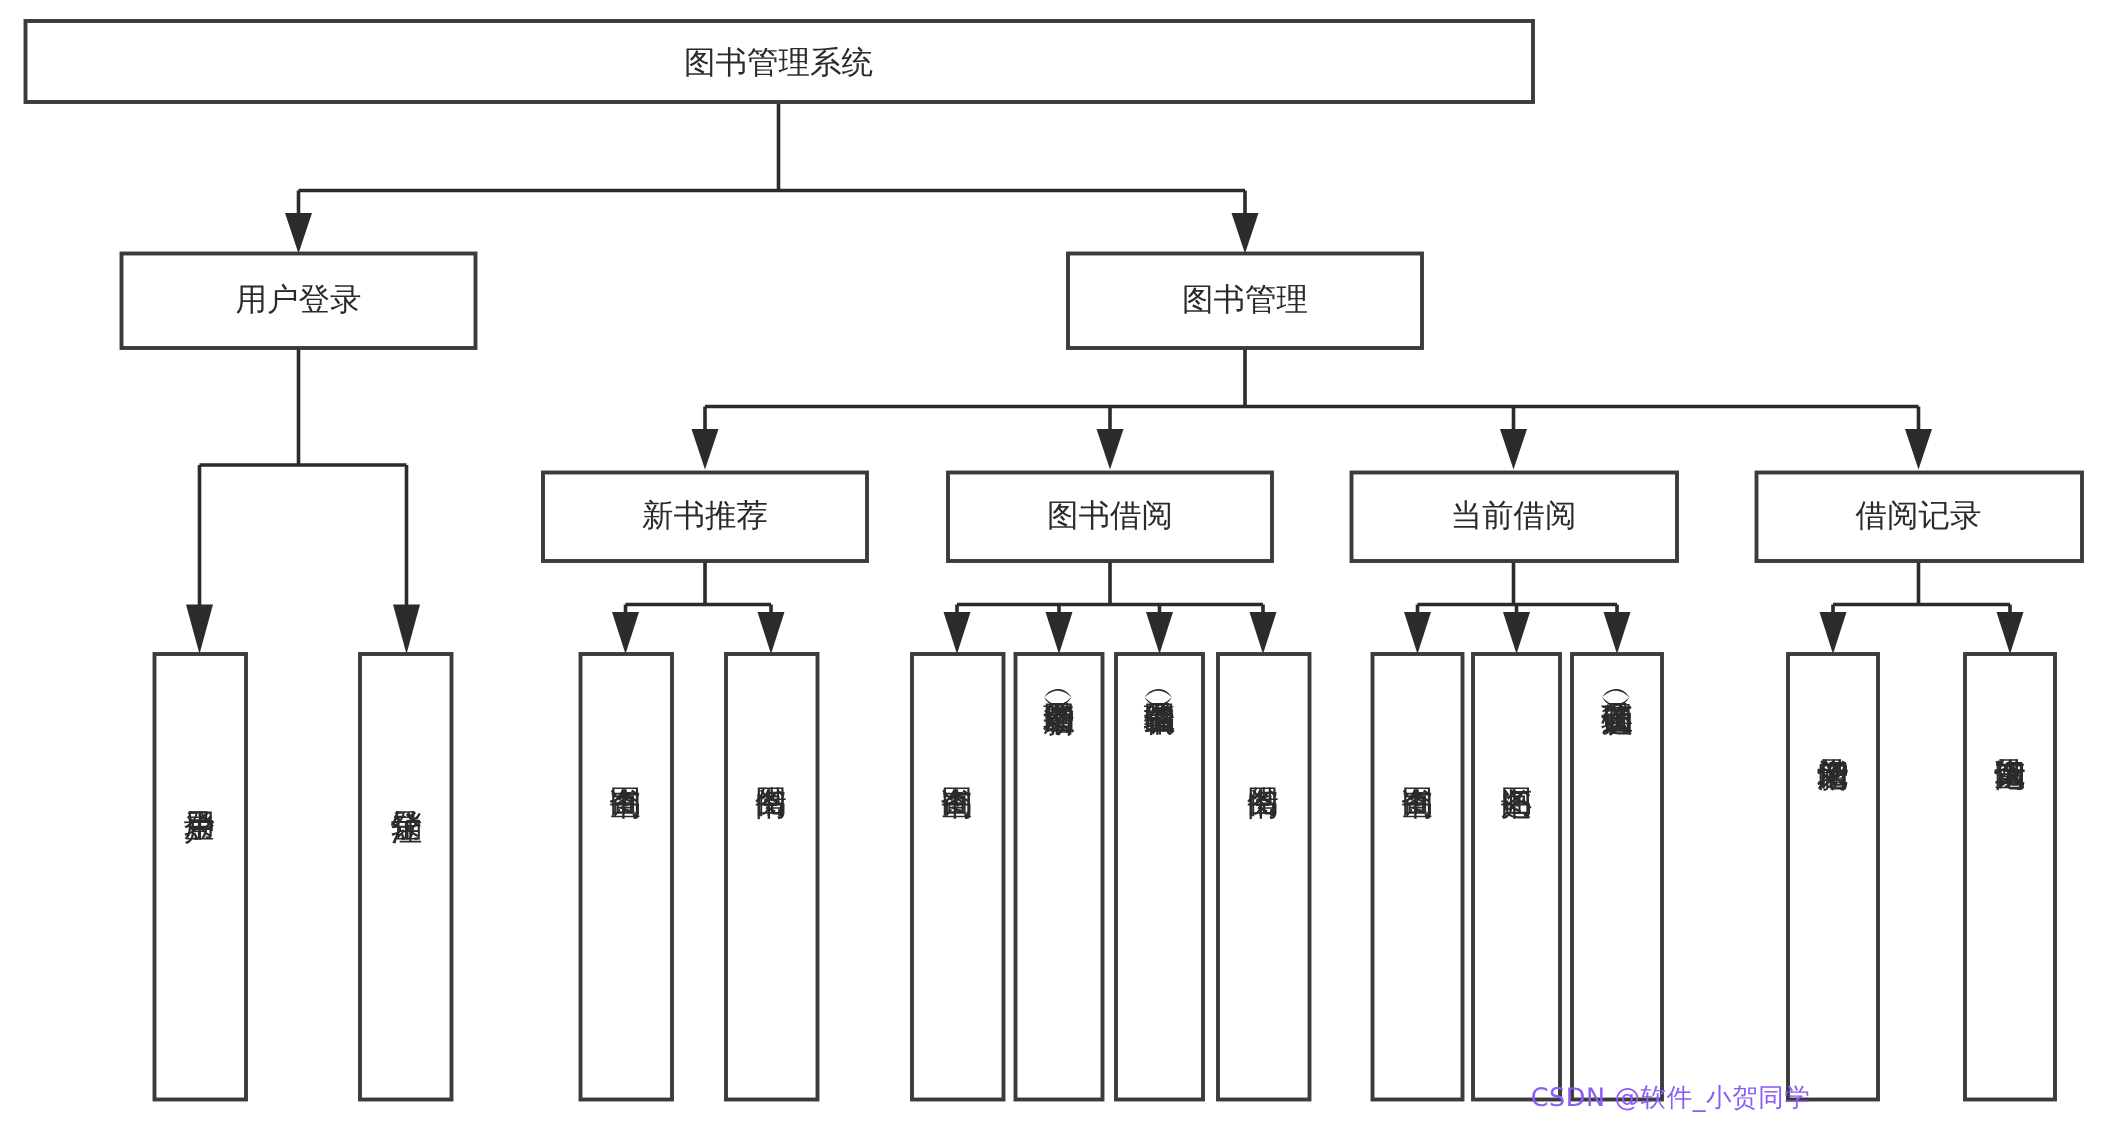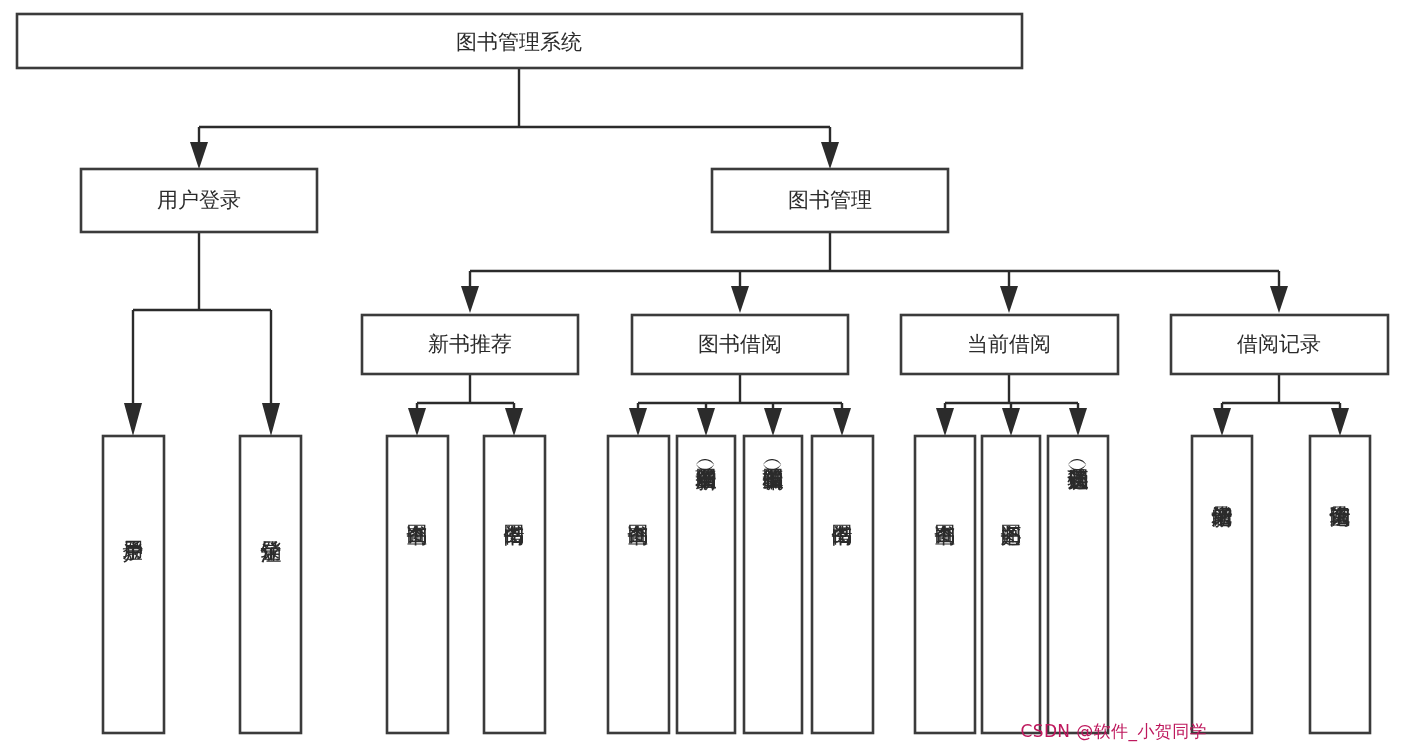--- a/index.html
+++ b/index.html
@@ -53,21 +53,21 @@
   .arrow-head {
     fill: #2b2b2b;
     stroke: none;
   }
   .watermark {
     position: absolute;
     right: 8px;
     bottom: 4px;
     font-family: "DejaVu Sans", "Liberation Sans", sans-serif;
     font-size: 17px;
-    color: #be185d;
+    color: #8b5cf6;
     letter-spacing: 0.4px;
     white-space: nowrap;
     user-select: none;
   }
 </style>
 </head>
 <body>
 
 <div id="diagram-root">
   <svg class="diagram" viewBox="0 0 1405 747" xmlns="http://www.w3.org/2000/svg">

